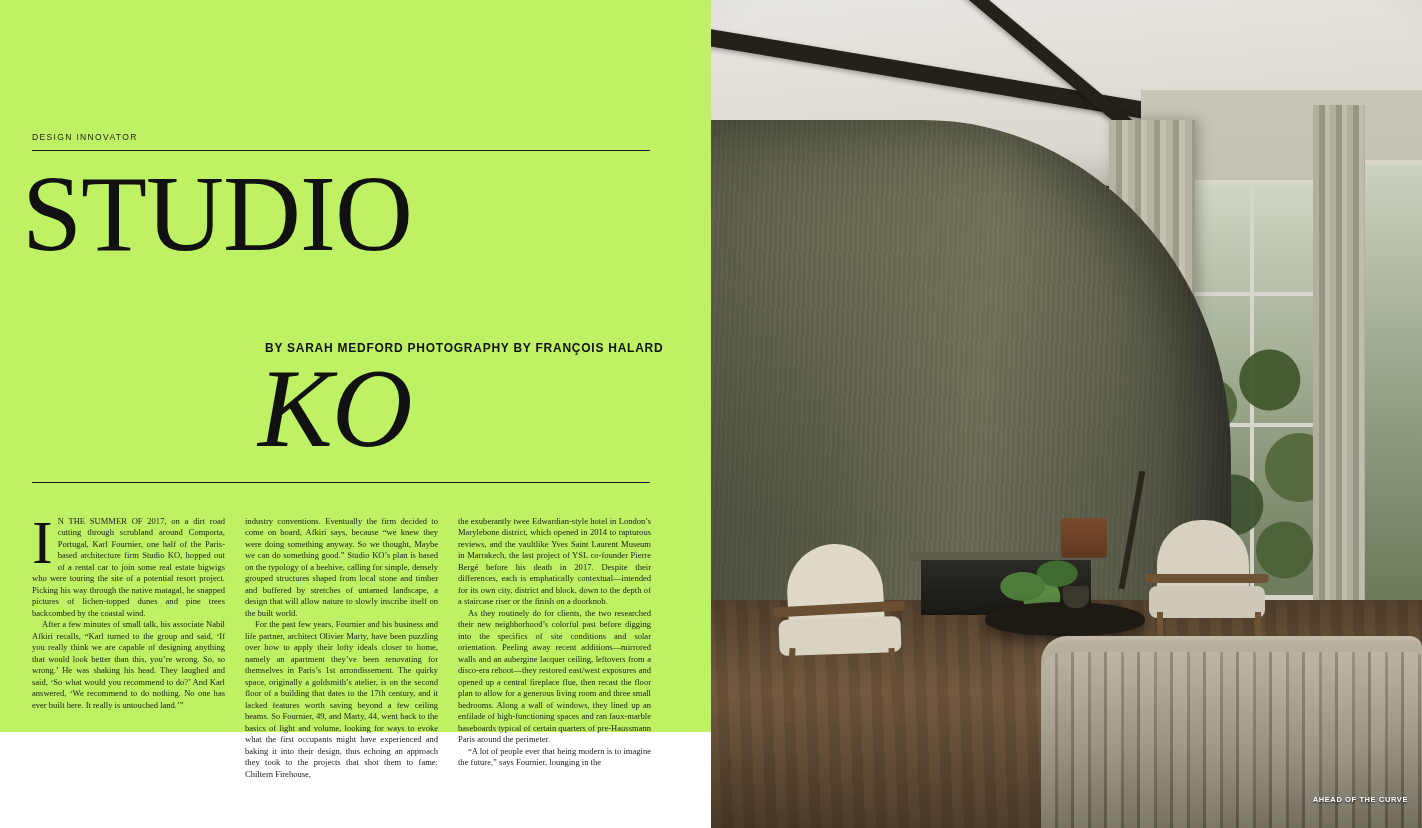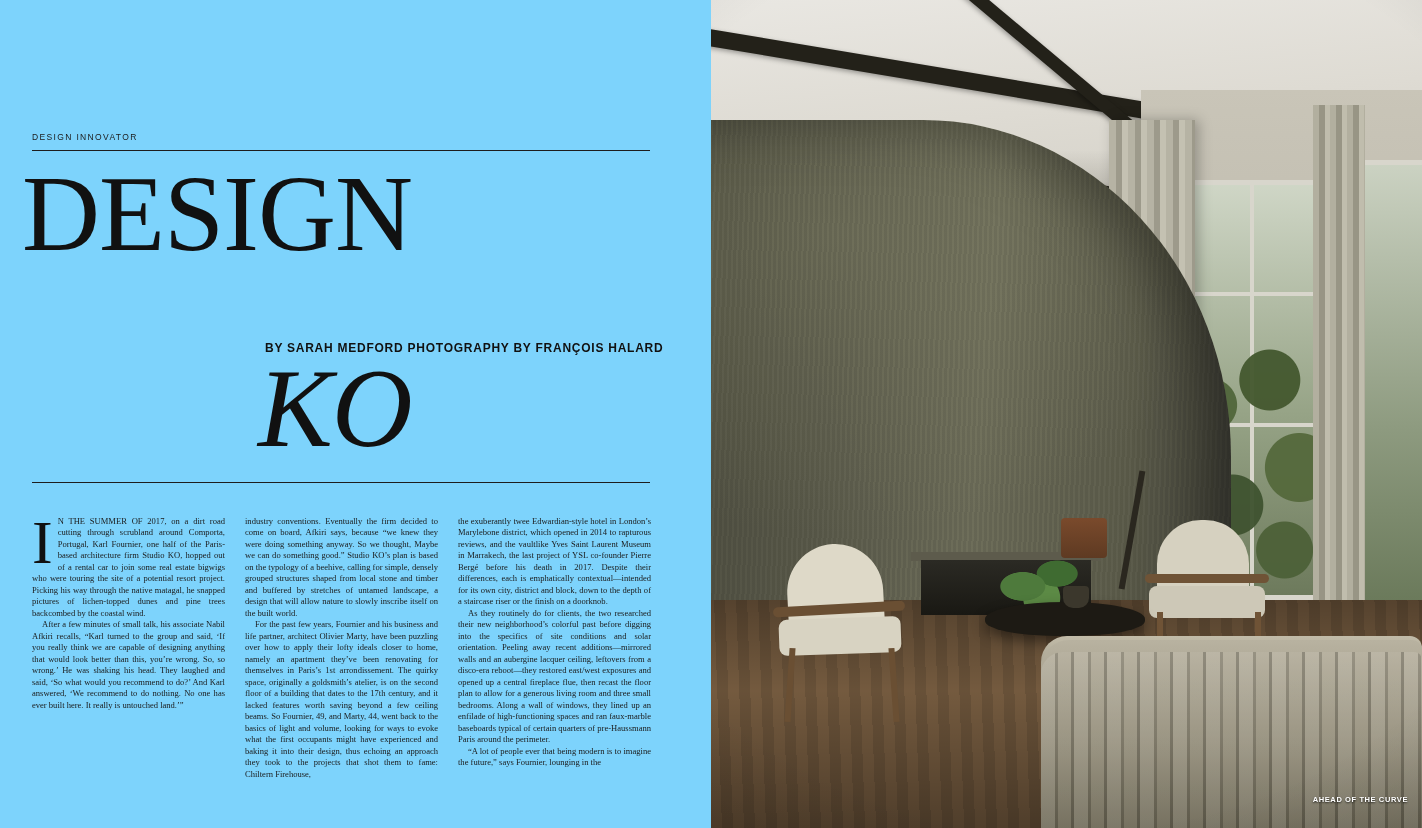--- a/index.html
+++ b/index.html
@@ -8,22 +8,22 @@
     background:#ffffff;
     font-family:"Liberation Serif", serif;
     overflow:hidden;
     position:relative;
   }
   .spread{position:absolute;inset:0;display:flex;}
 
   
   .page-left{
     position:relative;
-    width:711px;height:828px;
-    background:#7dd3fc;
+    width:711px;height:732px;
+    background:#bef264;
     box-sizing:border-box;
   }
 
   .kicker{
     position:absolute;left:32px;top:132px;
     font-family:"Liberation Sans", sans-serif;
     font-size:8.5px;letter-spacing:1.35px;
     color:#1b1b1b;font-weight:400;
   }
   .rule-top{
@@ -313,21 +313,21 @@
 </head>
 <body>
 
 <div class="spread">
 
   <div class="page-left">
 
     <div class="kicker">DESIGN INNOVATOR</div>
     <div class="rule-top"></div>
 
-    <div class="studio-word">DESIGN</div>
+    <div class="studio-word">STUDIO</div>
 
 
     <div class="byline">BY SARAH MEDFORD   PHOTOGRAPHY BY FRANÇOIS HALARD</div>
 
     <div class="ko-word">KO</div>
 
     <div class="rule-mid"></div>
 
     <div class="cols">
 

